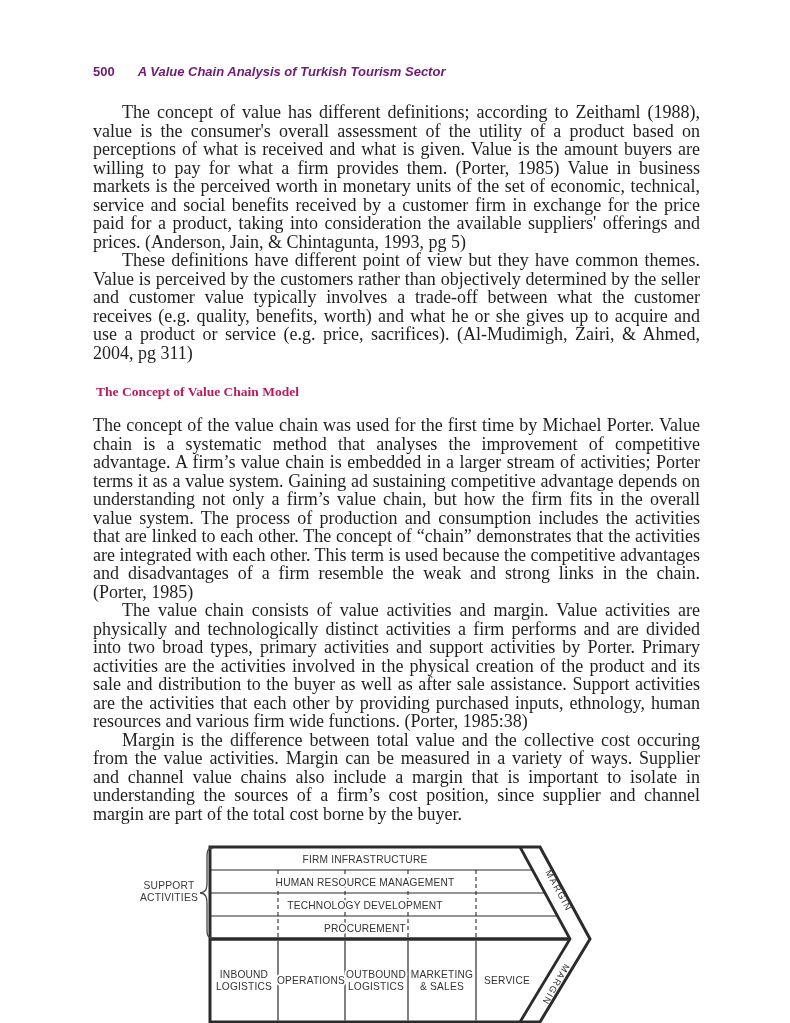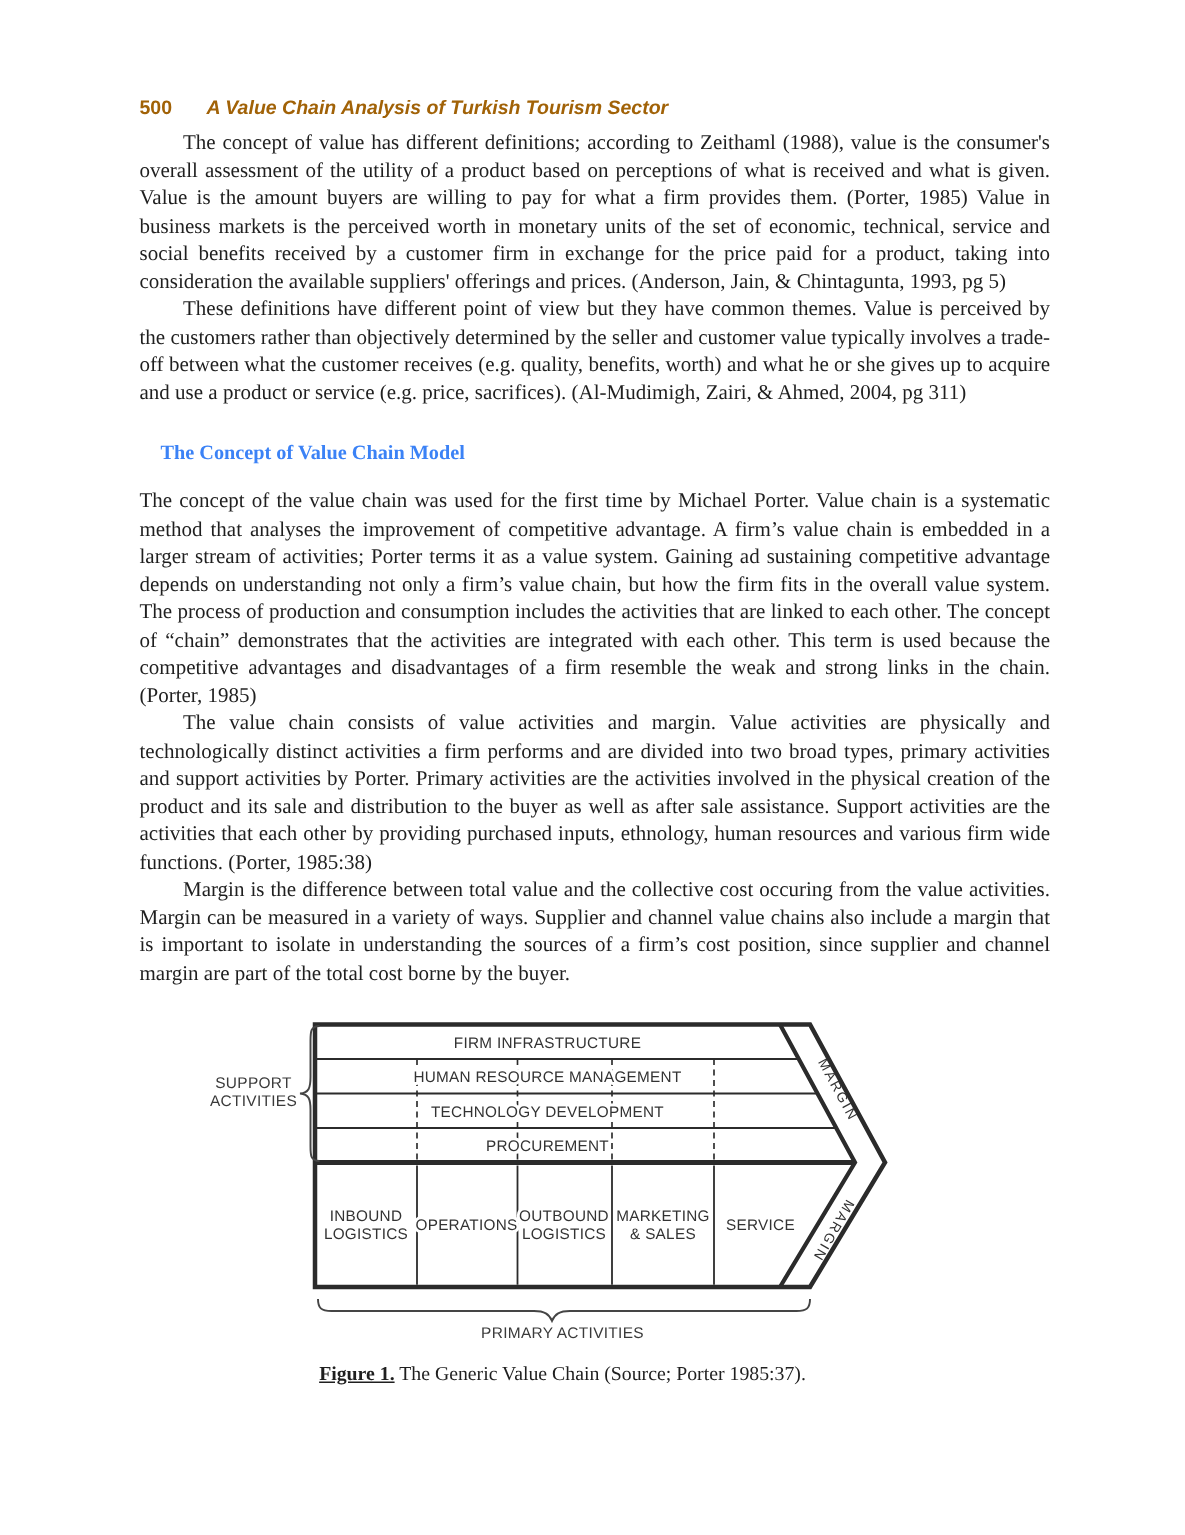--- a/index.html
+++ b/index.html
@@ -1,23 +1,23 @@
 <!DOCTYPE html>
 <html><head>
 <meta charset="utf-8">
 <style>
   html,body{margin:0;padding:0;background:#ffffff;}
   body{width:790px;height:1023px;font-family:"Liberation Serif",serif;color:#222;}
   .page{box-sizing:border-box;width:790px;height:1023px;padding:64px 90px 0 93px;overflow:hidden;background:#fff;}
-  .running-header{font-family:"Liberation Sans",sans-serif;font-weight:bold;font-size:13px;margin-bottom:8px;color:#a16207;white-space:nowrap;}
+  .running-header{font-family:"Liberation Sans",sans-serif;font-weight:bold;font-size:13px;margin-bottom:24px;color:#701a75;white-space:nowrap;}
   .pagenum{display:inline-block;margin-right:23px;}
   .running-title{font-style:italic;}
-  .para{margin:0;font-size:14px;line-height:18.5px;text-align:justify;color:#1f1f1f;}
+  .para{margin:0;font-size:18px;line-height:18.5px;text-align:justify;color:#1f1f1f;}
   .para.indent{text-indent:29px;}
-  h2.section-heading{font-size:13.5px;line-height:18px;margin:21px 0 15px 14px;font-weight:bold;color:#3b82f6;}
+  h2.section-heading{font-size:13.5px;line-height:18px;margin:21px 0 15px 3px;font-weight:bold;color:#be185d;}
   figure.vc-figure{margin:14px 0 0 42px;width:480px;}
   figcaption{margin-top:4px;width:480px;text-align:center;font-size:13.2px;color:#1f1f1f;}
   .cap-bold{font-weight:bold;text-decoration:underline;}
   
   .vc-outer{fill:#fff;stroke:#2b2b2b;stroke-width:3;stroke-linejoin:miter;}
   .vc-thick{fill:none;stroke:#2b2b2b;stroke-width:2.8;}
   .vc-mid{stroke:#2b2b2b;stroke-width:3.4;}
   .vc-thin{fill:none;stroke:#2b2b2b;stroke-width:1.2;}
   .vc-dash{fill:none;stroke:#2b2b2b;stroke-width:1.1;stroke-dasharray:4 3;}
   .vc-brace{fill:none;stroke:#454545;stroke-width:1.3;}

